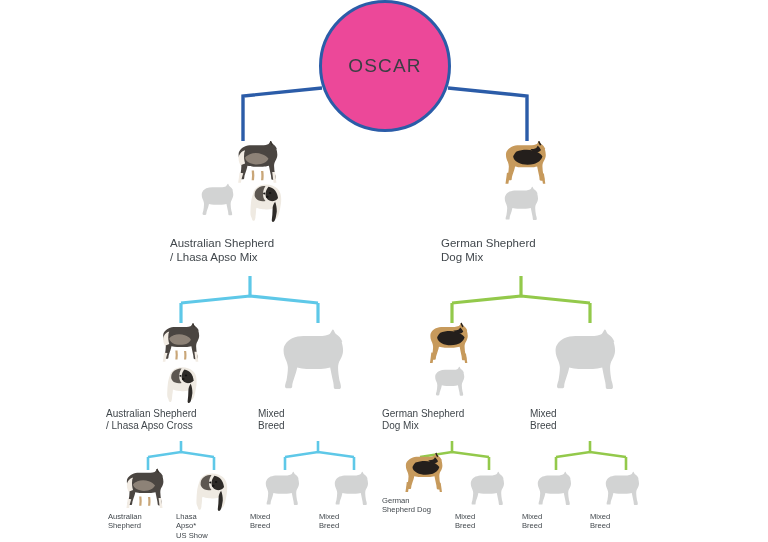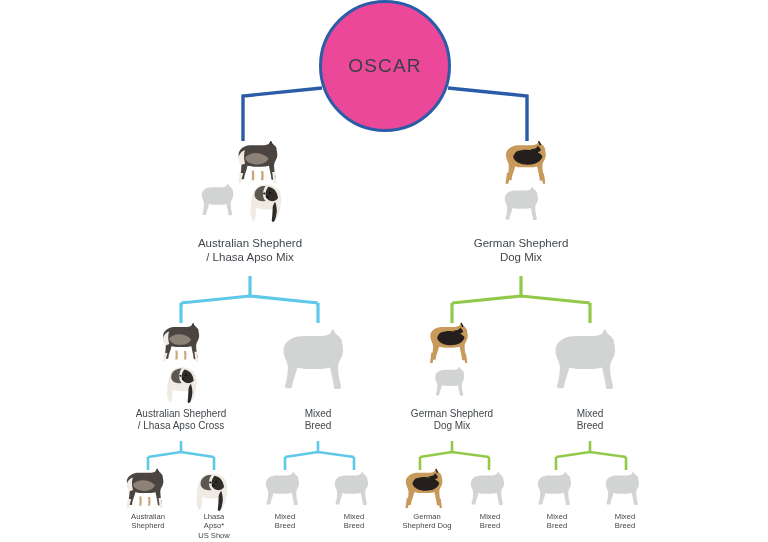--- a/index.html
+++ b/index.html
@@ -16,21 +16,21 @@
     position:absolute;box-sizing:border-box;
     border:3px solid #2b5ca8;border-radius:50%;
     background:#ec4899;
     display:flex;align-items:center;justify-content:center;
   }
   .root-label{
     font-size:19px;letter-spacing:1.2px;color:#3a3f44;font-weight:400;
   }
 
   
-  .node{position:absolute;text-align:center;}
+  .node{position:absolute;text-align:left;}
   .node .label{
     line-height:1.22;color:#41474c;white-space:pre-line;
   }
   .lvl2 .label{font-size:11.5px;}
   .lvl3 .label{font-size:10px;}
   .lvl4 .label{font-size:7.6px;}
 
   
   .art{position:relative;margin:0 auto;}
   .dog{position:absolute;}
@@ -279,21 +279,21 @@
       <span class="dog" style="left:0;top:3px;width:48px;height:40px;">
         <svg viewBox="0 0 120 100">
             <use href="#sym-dog" fill="#d2d3d3"></use>
           </svg>
       </span>
     </div>
     <div class="label">Mixed
 Breed</div>
   </div>
 
-  <div class="node lvl4" style="left:382px;top:468px;width:90px;">
+  <div class="node lvl4" style="left:382px;top:452px;width:90px;">
     <div class="art" style="width:56px;height:44px;">
       <span class="dog" style="left:0;top:0;width:56px;height:44px;">
         <svg viewBox="0 0 120 100">
             <use href="#sym-gsd"></use>
           </svg>
       </span>
     </div>
     <div class="label">German
 Shepherd Dog</div>
   </div>

